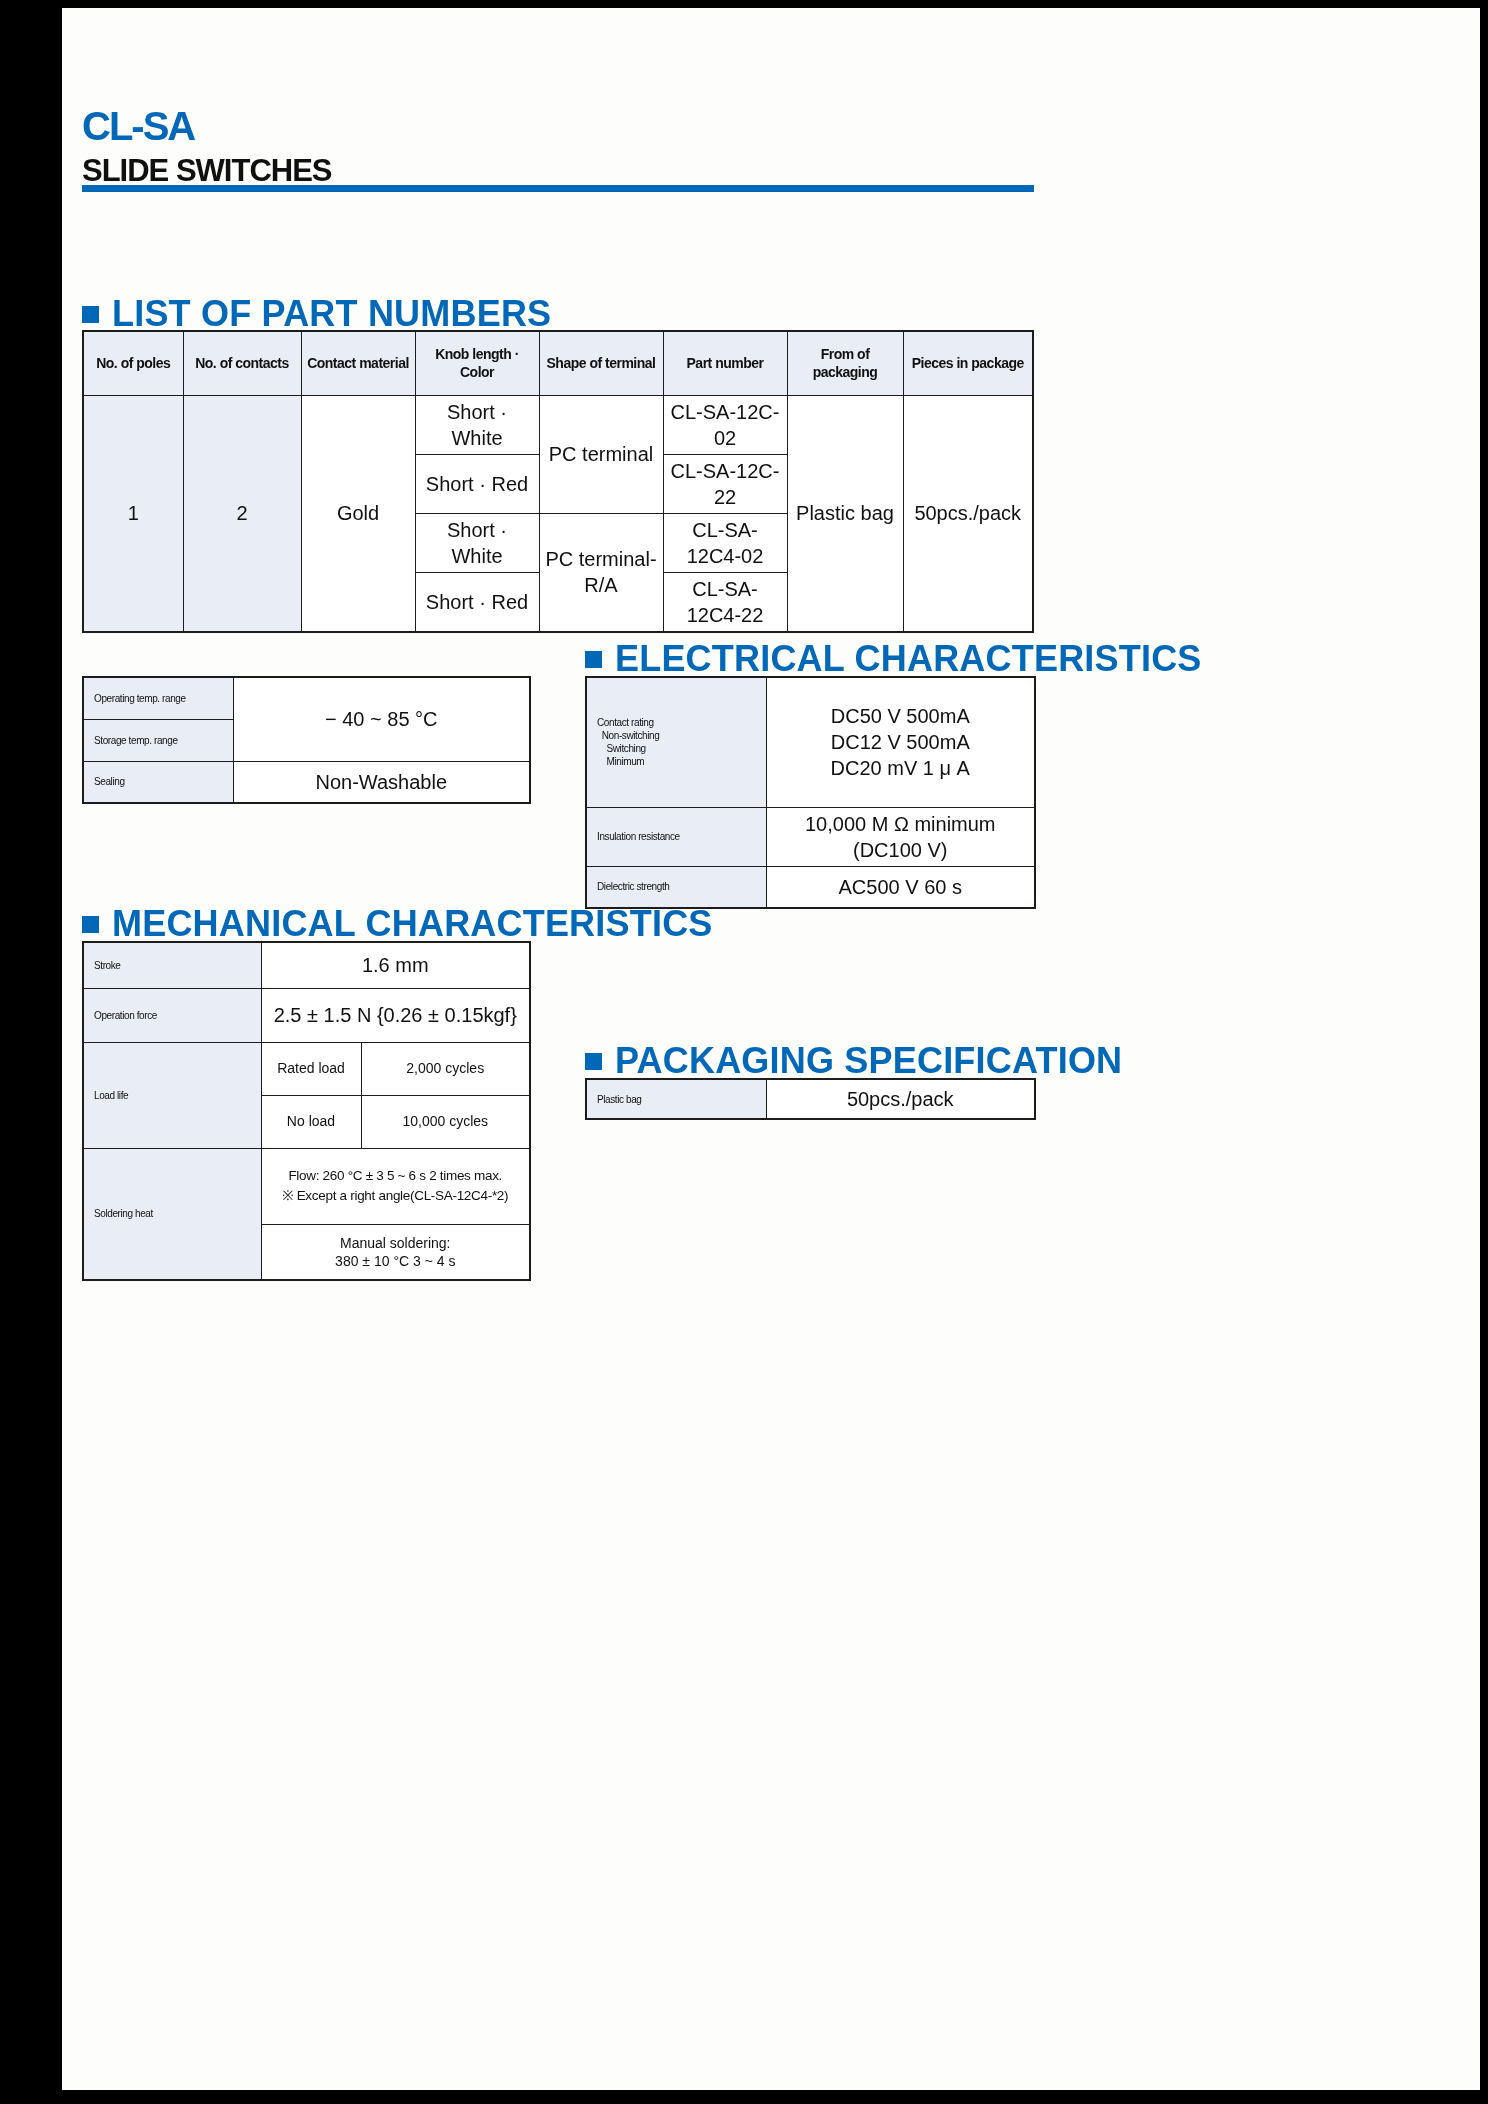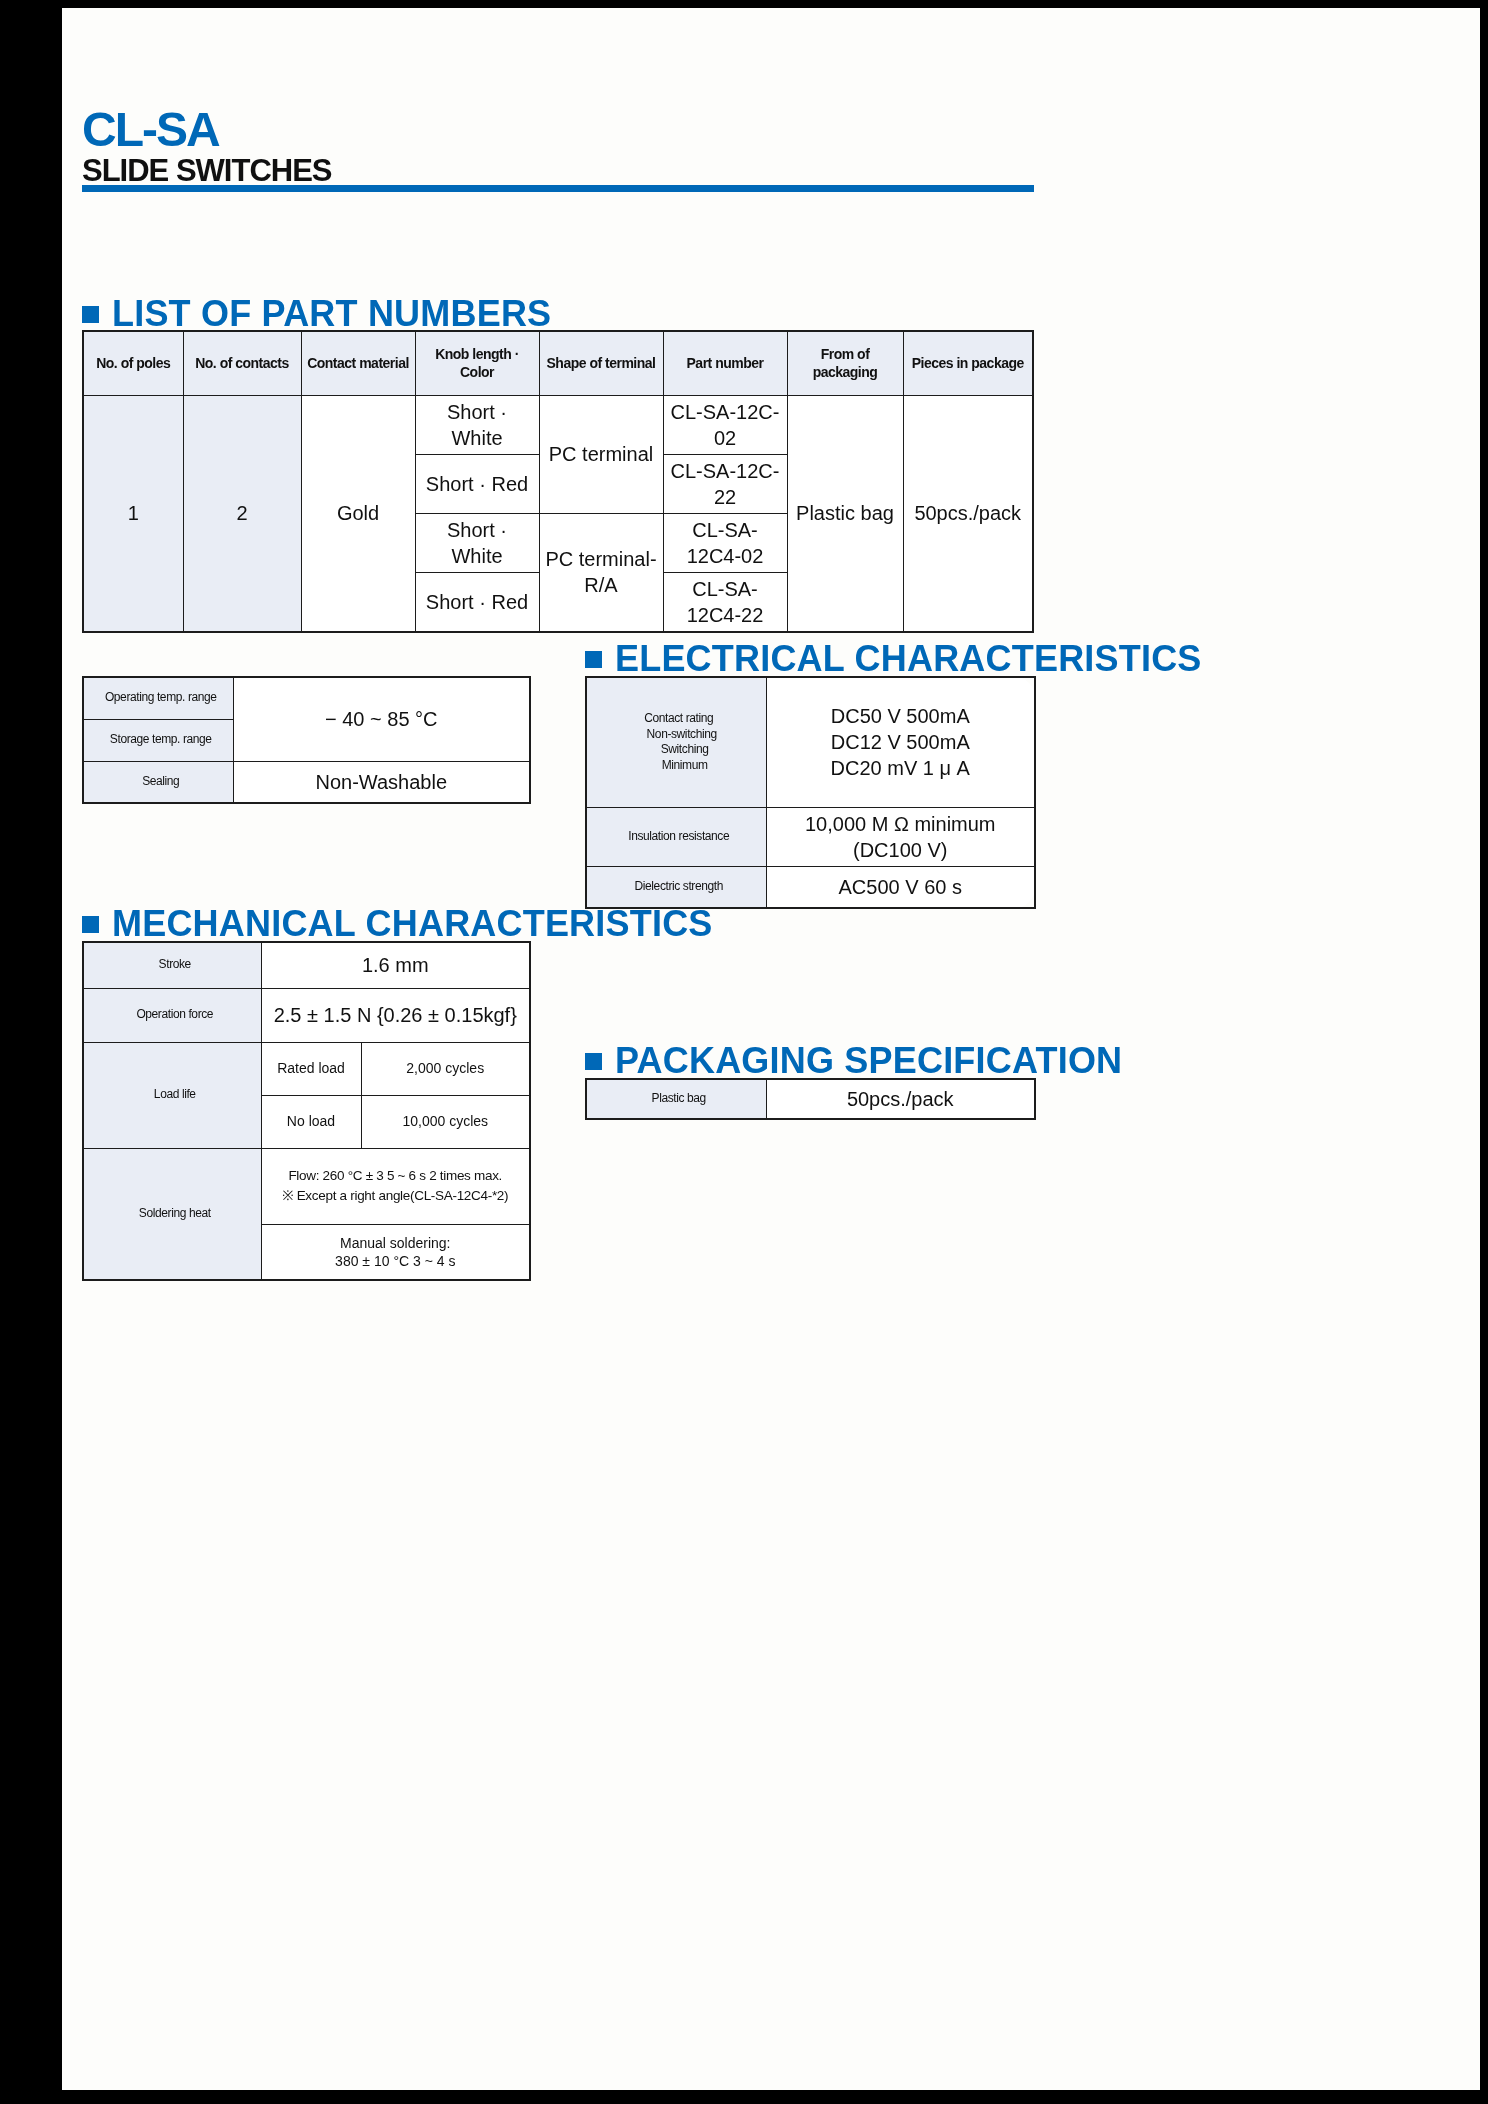--- a/index.html
+++ b/index.html
@@ -12,21 +12,21 @@
   .page {
     position:absolute; left:62px; top:8px;
     width:1418px; height:2082px;
     background:var(--page_bg, #fdfdfb);
     overflow:hidden;
   }
   .abs { position:absolute; }
 
   
   .doc-title {
-    font-size:48px; font-weight:700;
+    font-size:40px; font-weight:700;
     color:var(--accent, #0068b7);
     letter-spacing:-2px; line-height:1;
   }
   .doc-subtitle {
     font-size:31px; font-weight:700; color:#101010;
     letter-spacing:-1px; line-height:1;
   }
   .title-rule {
     background:var(--accent, #0068b7);
     height:7px;
@@ -62,23 +62,23 @@
   th {
     background:var(--tint, #e9edf5);
     font-weight:700;
     font-size:14px;
     letter-spacing:-0.5px;
     white-space:pre-line;
     padding:2px 2px;
   }
   td.lbl {
     background:var(--tint, #e9edf5);
-    text-align:center;
+    text-align:left;
     padding-left:10px;
-    font-size:12px;
+    font-size:10px;
     letter-spacing:-0.4px;
   }
   td.tint { background:var(--tint, #e9edf5); }
   .pre { white-space:pre-wrap; }
   .prec { white-space:pre-line; }
   .small { font-size:13.5px; line-height:1.5; letter-spacing:-0.3px; }
   .sub { font-size:14px; }
 </style>
 </head>
 <body>

